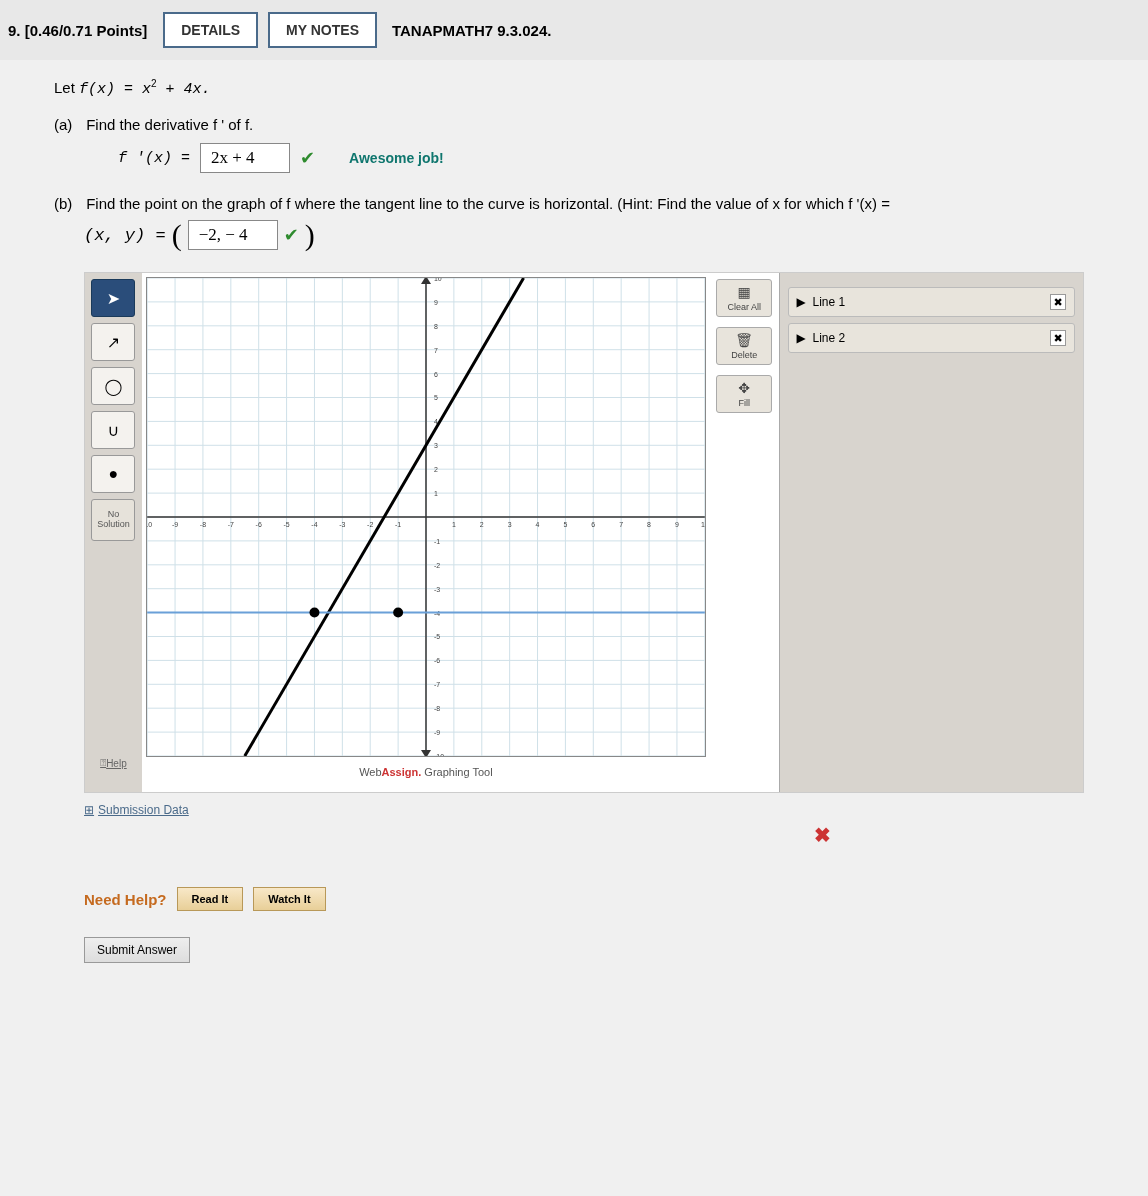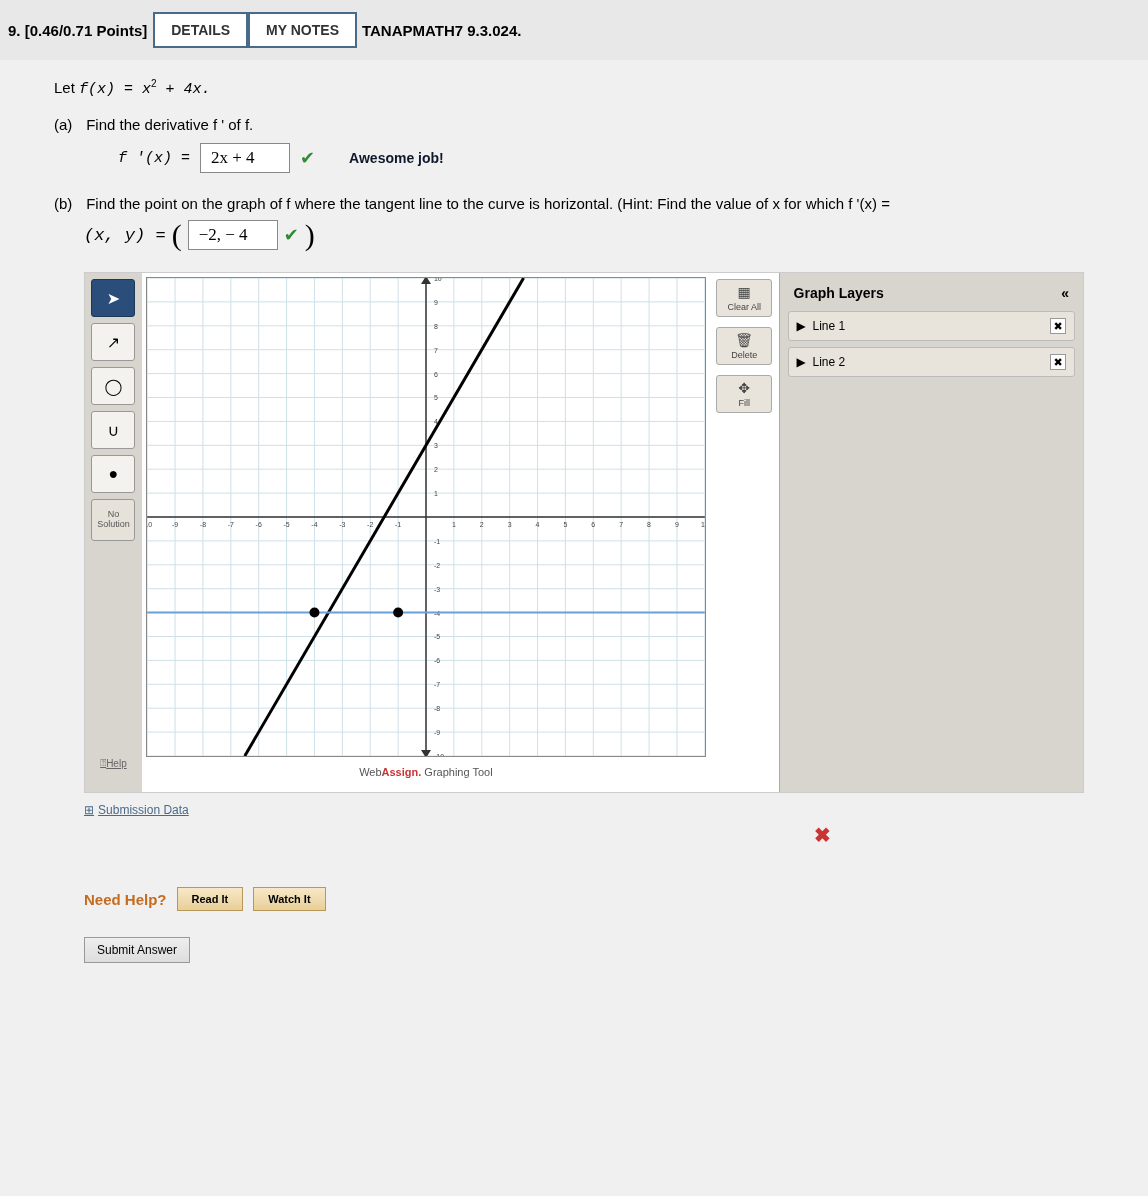--- a/index.html
+++ b/index.html
@@ -6,20 +6,21 @@
   body {
     font-family: Arial, Helvetica, sans-serif;
     background: #f0f0f0;
     font-size: 14px;
     color: #000;
     width: 1148px;
   }
   .question-header {
     display: flex;
     align-items: center;
+    gap: 10px;
     padding: 12px 8px;
     background: #e8e8e8;
   }
   .qnum { font-weight: bold; font-size: 15px; margin-right: 6px; }
   .header-btn {
     border: 2px solid #4a6a8a;
     background: #fff;
     padding: 8px 16px;
     font-size: 14px;
     font-weight: bold;
@@ -35,21 +36,21 @@
   .answer-box {
     border: 1px solid #888;
     background: #fff;
     padding: 4px 10px;
     font-size: 17px;
     font-family: serif;
     min-width: 90px;
     display: inline-block;
   }
   .check { color: #2e8b2e; font-size: 18px; }
-  .awesome { color: #0f172a; font-weight: bold; margin-left: 24px; font-size:14px;}
+  .awesome { color: #0f766e; font-weight: bold; margin-left: 24px; font-size:14px;}
   .paren-row { display:flex; align-items:center; gap:6px; margin: 8px 0 0 30px; font-size:17px;}
   .big-paren { font-size: 30px; font-family: serif; line-height:1;}
   .graph-area {
     display:flex;
     border:1px solid #ccc;
     background:#fff;
     margin: 8px 0 0 30px;
     width: 1000px;
     position:relative;
   }
@@ -295,24 +296,20 @@
         <span class="act-icon">🗑</span>
         <span>Delete</span>
       </div>
       <div class="act-btn">
         <span class="act-icon">✥</span>
         <span>Fill</span>
       </div>
     </div>
 
     <div class="layers">
-      <div class="layers-head">
-        <span>Graph Layers</span>
-        <span>«</span>
-      </div>
       <div id="layer-list">
           <div class="layer-row">
             <span>▶ &nbsp;Line 1</span>
             <span class="layer-del">✖</span>
           </div>
           <div class="layer-row">
             <span>▶ &nbsp;Line 2</span>
             <span class="layer-del">✖</span>
           </div>
         </div>

